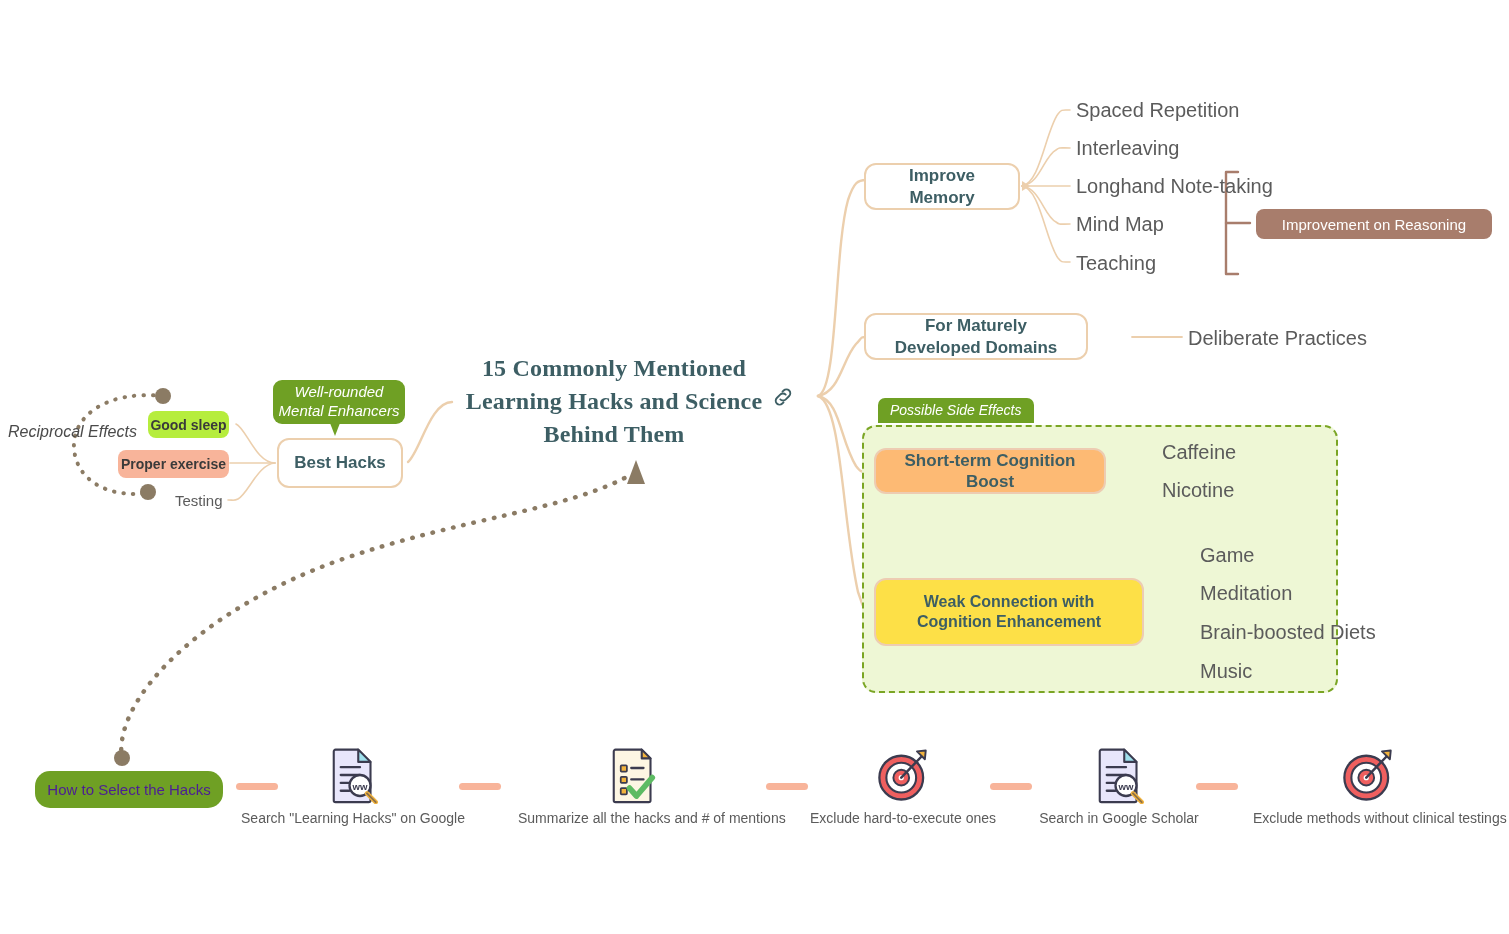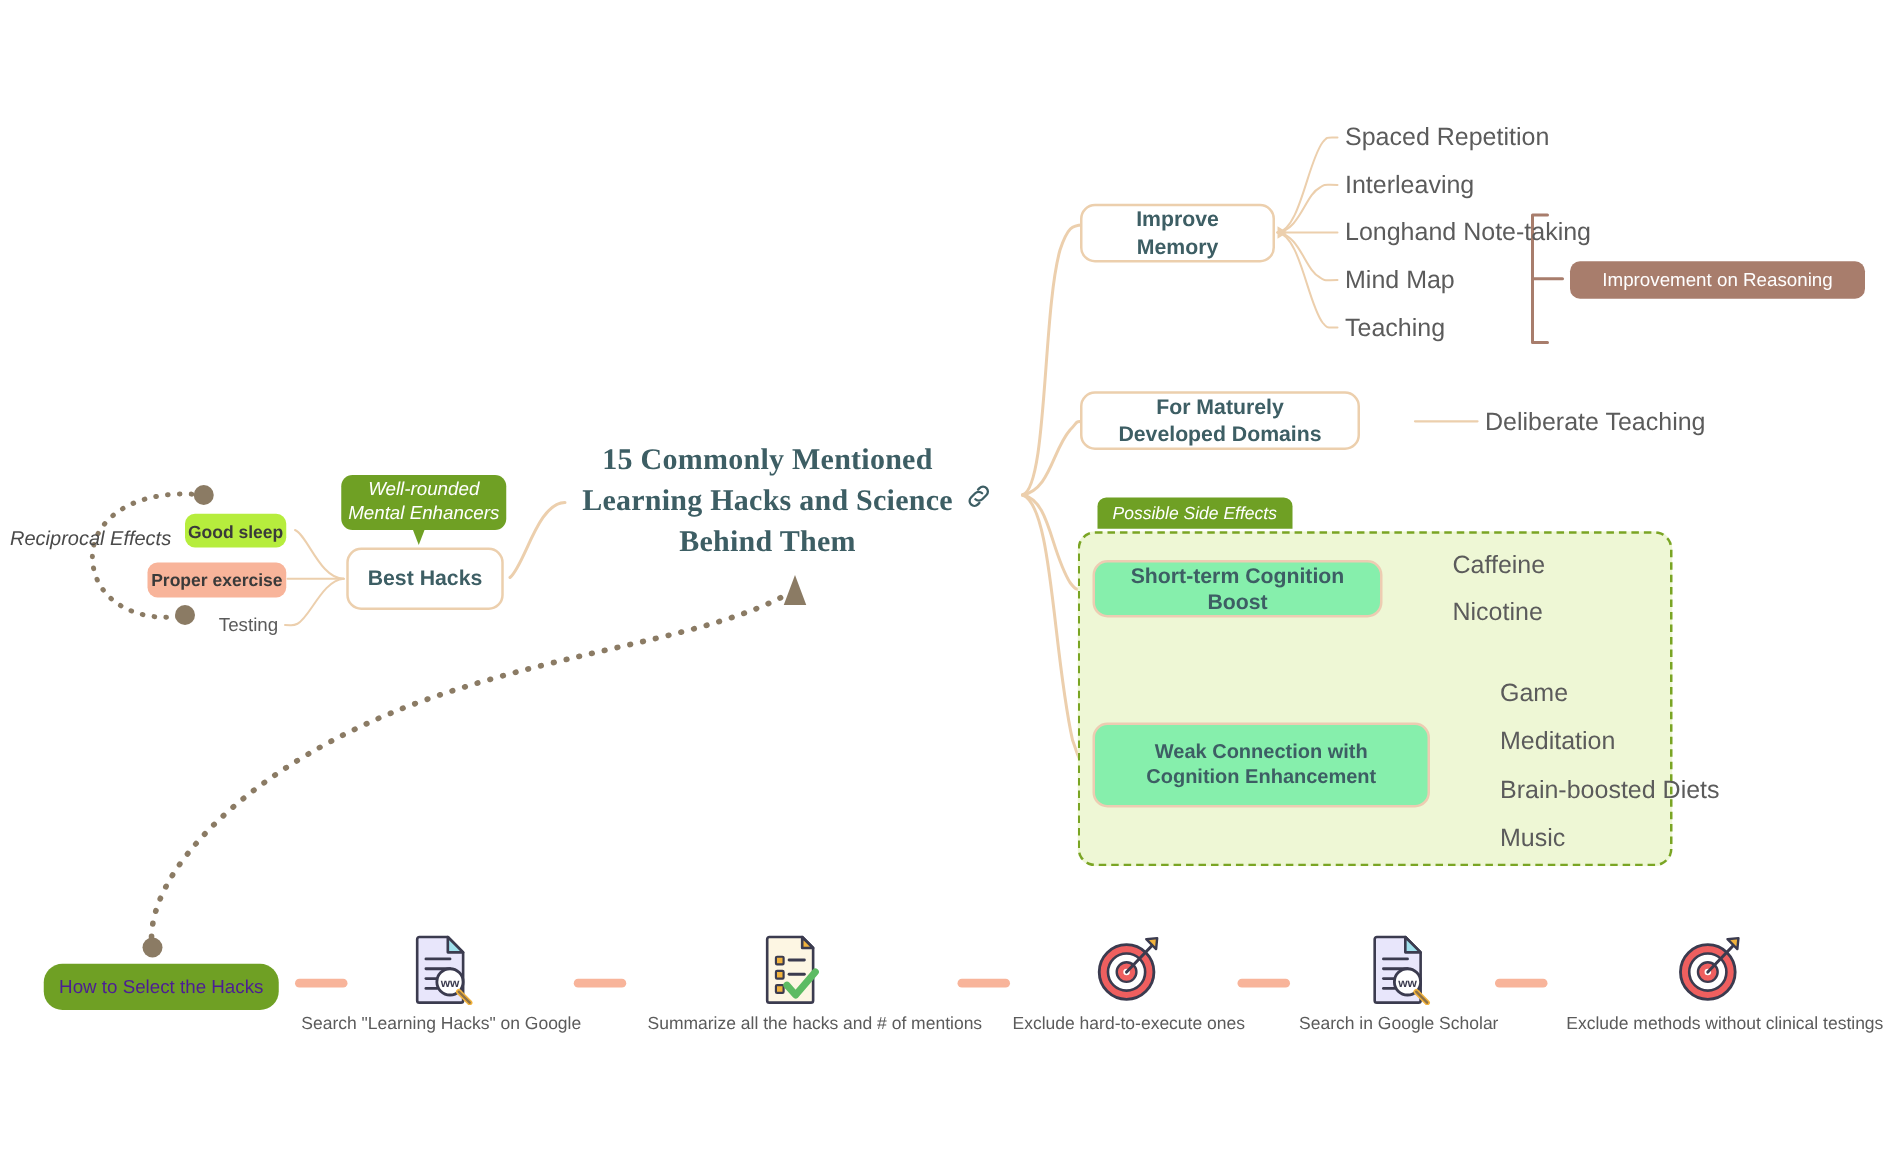--- a/index.html
+++ b/index.html
@@ -57,23 +57,23 @@
     position:absolute;left:273px;top:380px;width:132px;height:44px;
     box-sizing:border-box;background:#6fa024;border-radius:9px;color:#ffffff;
     font-size:15px;font-style:italic;font-weight:500;line-height:1.26;
     display:flex;align-items:center;justify-content:center;text-align:center;
   }
 
   
   #improve-memory{left:864px;top:163px;width:156px;height:47px;}
   #mature-domains{left:864px;top:313px;width:224px;height:47px;}
   #short-term{left:874px;top:448px;width:232px;height:46px;
-    background:#86efac;border-color:#edccb2;}
+    background:#fdba74;border-color:#edccb2;}
   #weak-connection{left:874px;top:578px;width:270px;height:68px;
-    background:#86efac;border-color:#edccb2;font-size:16px;}
+    background:#fde047;border-color:#edccb2;font-size:16px;}
 
   #side-effects-group{
     position:absolute;left:862px;top:425px;width:476px;height:268px;
     box-sizing:border-box;background:#eef7d5;
     border:2px dashed #7aa524;border-radius:14px;
   }
   #side-effects-tab{
     position:absolute;left:878px;top:398px;
     padding:4px 12px 5px;background:#6fa024;border-radius:7px 7px 0 0;
     color:#ffffff;font-size:14px;font-style:italic;font-weight:500;
@@ -196,21 +196,21 @@
 
   <div class="node leaf" style="left:1076px;top:99px;width:200px;height:22px;">Spaced Repetition</div>
   <div class="node leaf" style="left:1076px;top:137px;width:200px;height:22px;">Interleaving</div>
   <div class="node leaf" style="left:1076px;top:175px;width:200px;height:22px;">Longhand Note-taking</div>
   <div class="node leaf" style="left:1076px;top:213px;width:200px;height:22px;">Mind Map</div>
   <div class="node leaf" style="left:1076px;top:252px;width:200px;height:22px;">Teaching</div>
 
   <div id="reasoning-pill">Improvement on Reasoning</div>
 
   <div class="node box-outline" id="mature-domains">For Maturely Developed Domains</div>
-  <div class="node leaf" style="left:1188px;top:327px;width:220px;height:22px;">Deliberate Teaching</div>
+  <div class="node leaf" style="left:1188px;top:327px;width:220px;height:22px;">Deliberate Practices</div>
 
   <div id="side-effects-group"></div>
   <div id="side-effects-tab">Possible Side Effects</div>
 
   <div class="node box-outline" id="short-term">Short-term Cognition Boost</div>
   <div class="node leaf" style="left:1162px;top:441px;width:180px;height:22px;">Caffeine</div>
   <div class="node leaf" style="left:1162px;top:479px;width:180px;height:22px;text-align:right;">Nicotine</div>
 
   <div class="node box-outline" id="weak-connection">Weak Connection with Cognition Enhancement</div>
   <div class="node leaf" style="left:1200px;top:544px;width:170px;height:22px;">Game</div>

